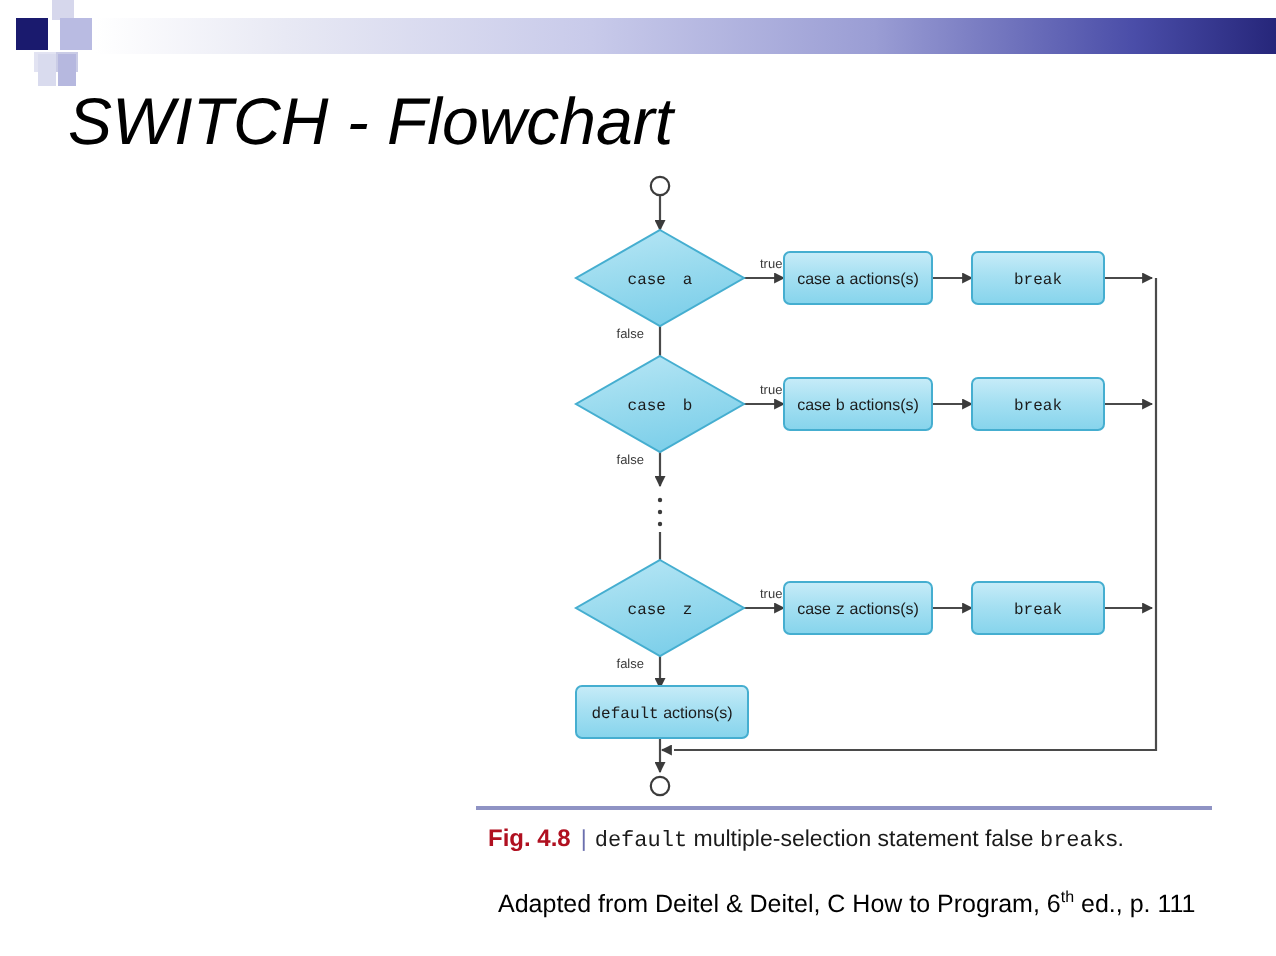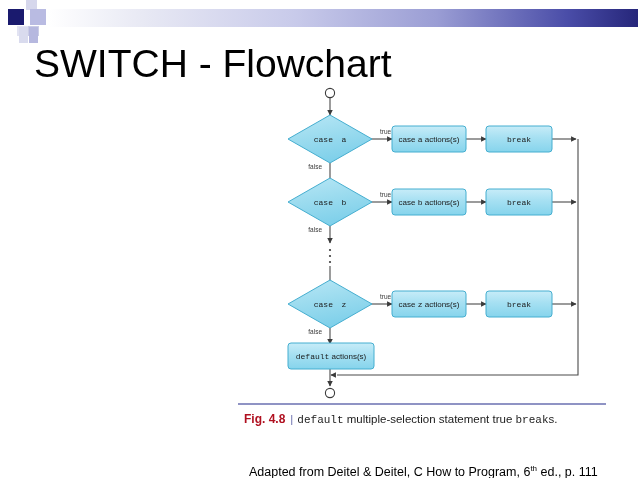--- a/index.html
+++ b/index.html
@@ -38,24 +38,25 @@
   #deco-sq-b { left: 30px; top: 9px;  width: 16px; height: 16px; background: #b9bbe2; }
   #deco-sq-c { left: 17px; top: 26px; width: 11px; height: 10px; background: #e2e3f2; }
   #deco-sq-d { left: 28px; top: 26px; width: 11px; height: 10px; background: #cacce6; }
   #deco-sq-e { left: 19px; top: 27px; width: 9px;  height: 16px; background: #d9dbee; }
   #deco-sq-f { left: 29px; top: 27px; width: 9px;  height: 16px; background: #b6b8df; }
 
   
   #page-title {
     position: absolute;
     left: 34px; top: 42px;
-    font-size: 39px;
+    font-size: 33px;
     color: #000000;
     letter-spacing: 0px;
     white-space: nowrap;
+    font-style: italic;
   }
 
   
   #flowchart {
     position: absolute;
     left: 0; top: 0;
     width: 638px; height: 478px;
   }
 
   
@@ -84,21 +85,20 @@
   .mono {
     font-family: "Liberation Mono", monospace;
     font-size: 11px;
   }
   #attribution {
     position: absolute;
     left: 249px; top: 444px;
     font-size: 12.5px;
     color: #000000;
     white-space: nowrap;
-    margin-top: 20px;
   }
   #attribution sup {
     font-size: 8px;
     vertical-align: super;
   }
 
   
   .node-label { font-family: "Liberation Sans", sans-serif; font-size: 8px; fill: #1b1b1b; }
   .node-mono  { font-family: "Liberation Mono", monospace; font-size: 8px; fill: #1b1b1b; }
   .edge-label { font-family: "Liberation Sans", sans-serif; font-size: 6.5px; fill: #3a3a3a; }
@@ -241,18 +241,18 @@
   <g>
     <rect x="288" y="343" width="86" height="26" rx="3" ry="3" fill="url(#boxGrad)" stroke="#45aed0" stroke-width="1"></rect>
     <text x="331" y="359" text-anchor="middle">
       <tspan class="node-mono">default</tspan><tspan class="node-label"> actions(s)</tspan>
     </text>
   </g>
 </svg>
 
 <div id="caption-rule"></div>
 <div id="caption-line">
-  <span id="caption-fig">Fig. 4.8</span><span id="caption-sep">|</span><span class="mono">default</span><span> multiple-selection statement true </span><span class="mono">break</span><span>s.</span>
+  <span id="caption-fig">Fig. 4.8</span><span id="caption-sep">|</span><span class="mono">default</span><span> multiple-selection statement false </span><span class="mono">break</span><span>s.</span>
 </div>
 
 <div id="attribution">
   <span>Adapted from Deitel &amp; Deitel, C How to Program, 6</span><sup>th</sup><span> ed., p. 111</span>
 </div>
 
 </body></html>

